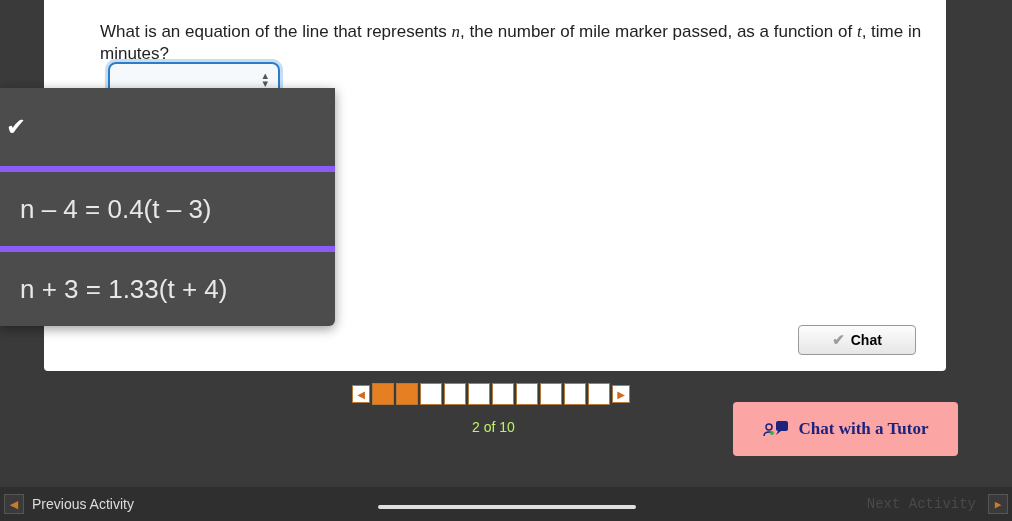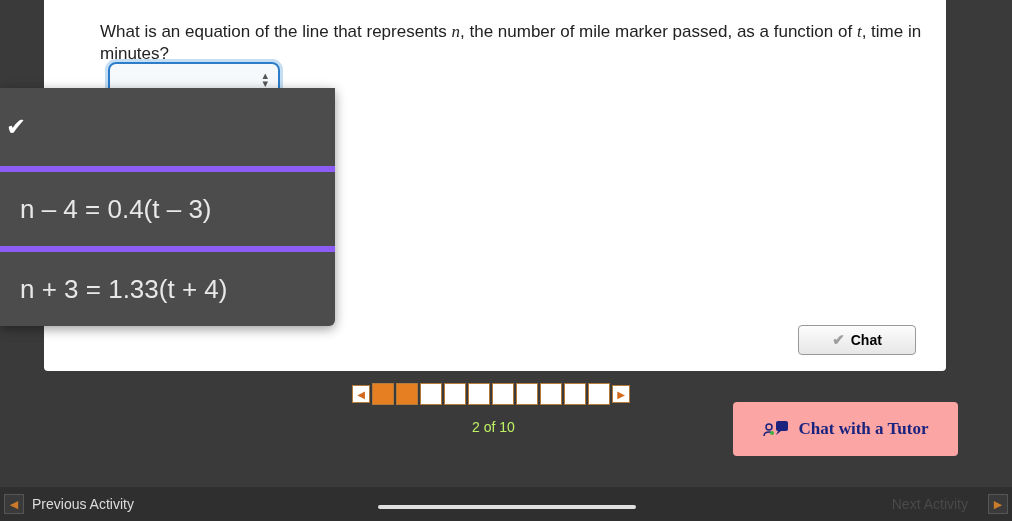--- a/index.html
+++ b/index.html
@@ -175,23 +175,24 @@
     align-items: center;
     justify-content: center;
     font-size: 11px;
     color: #c97a2a;
   }
   .next-btn {
     position: absolute;
     right: 4px;
     display: flex;
     align-items: center;
-    gap: 20px;
+    gap: 12px;
     color: #4a4a4a;
     font-size: 14px;
+    font-family: Liberation Mono, monospace;
   }
   .scrollbar-track {
     position: absolute;
     left: 378px;
     bottom: 12px;
     width: 258px;
     height: 4px;
     background: #e0e0e0;
     border-radius: 2px;
   }

